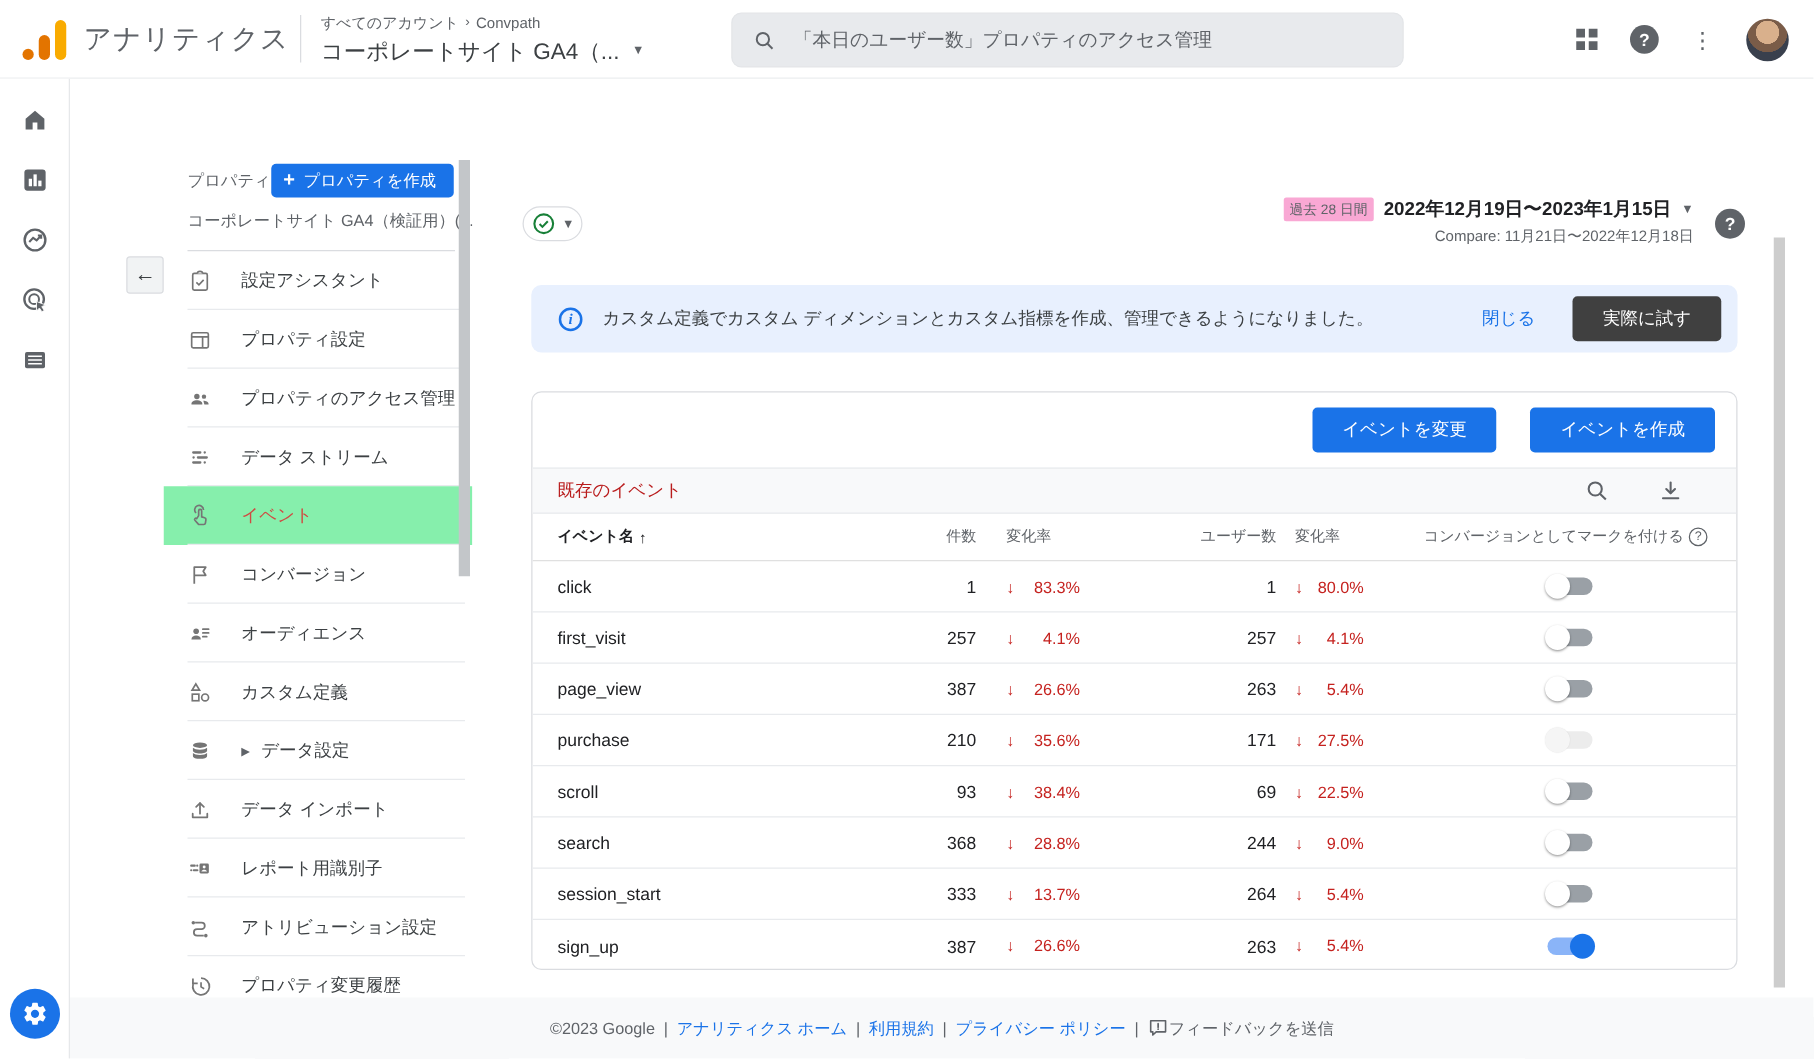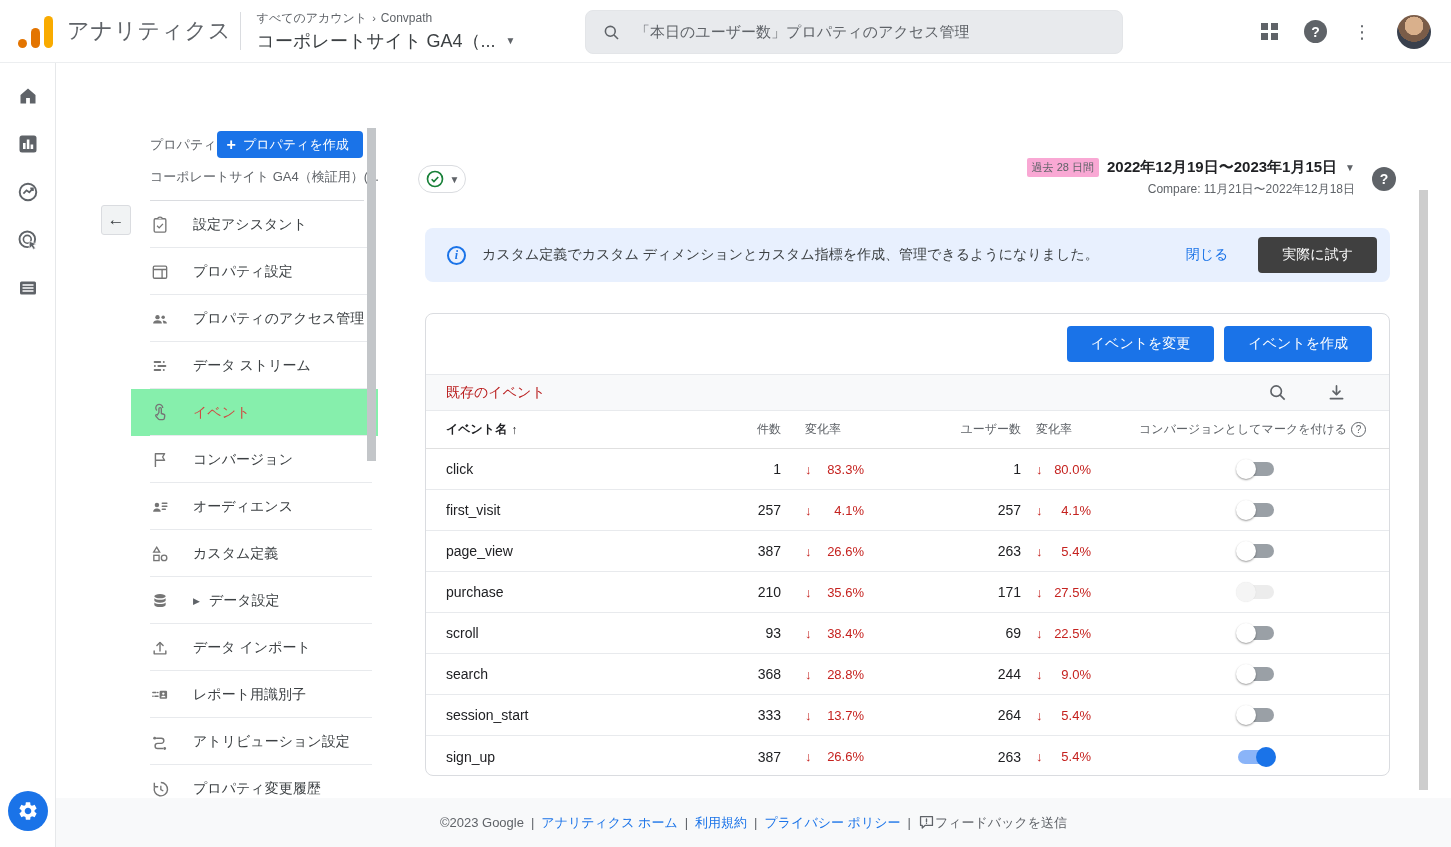--- a/index.html
+++ b/index.html
@@ -98,21 +98,21 @@
   .info-i { width:19px; height:19px; border:2px solid #1a73e8; border-radius:50%; color:#1a73e8;
             font-size:12px; font-weight:bold; display:flex; align-items:center; justify-content:center;
             font-family:"Liberation Serif", serif; font-style:italic; flex:none; }
   .banner-text { font-size:14px; color:#3c4043; margin-left:16px; }
   .banner-close { margin-left:auto; color:#1a73e8; font-size:14px; cursor:pointer; padding:0 30px; }
   .banner-cta { background:#404040; color:#fff; border:none; border-radius:4px; height:36px;
                 padding:0 24px; font-size:14px; font-family:inherit; cursor:pointer; }
 
   .card { position:absolute; left:47px; right:61px; top:202px; height:463px; border:1px solid #dadce0;
           border-radius:8px; background:#fff; overflow:hidden; }
-  .card-actions { height:60px; display:flex; align-items:center; justify-content:flex-end; gap:10px;
+  .card-actions { height:60px; display:flex; align-items:center; justify-content:flex-end; gap:27px;
                   padding:0 17px; }
   .blue-btn { background:#1a73e8; color:#fff; border:none; border-radius:4px; height:36px; padding:0 24px;
               font-size:14px; font-family:inherit; cursor:pointer; }
   .card-search { height:37px; background:#f8f9fa; border-top:1px solid #e8eaed; border-bottom:1px solid #e8eaed;
                  display:flex; align-items:center; padding:0 20px; }
   .card-search .cs-title { font-size:14px; color:#b91c1c; }
   .cs-icons { margin-left:auto; display:flex; align-items:center; gap:38px; padding-right:22px; }
   .cs-icons svg { cursor:pointer; }
 
   .tgrid { display:grid; grid-template-columns:260px 75px 95px 145px 85px 260px; padding:0 25px 0 20px; }

